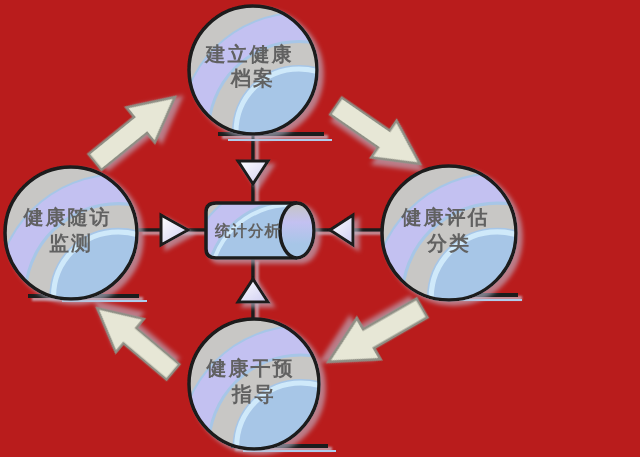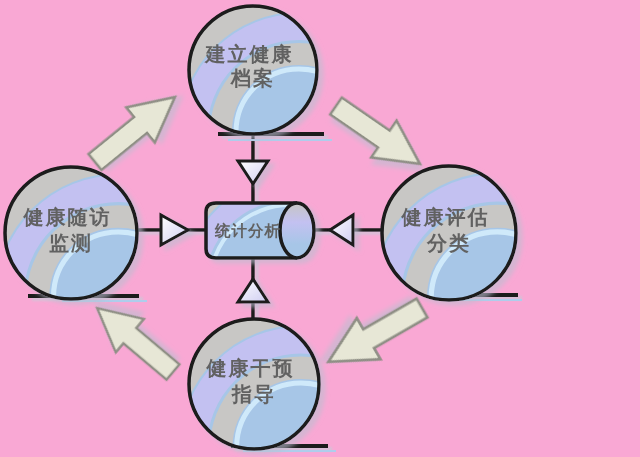--- a/index.html
+++ b/index.html
@@ -1,18 +1,18 @@
 <!DOCTYPE html>
 <html><head>
 <meta charset="utf-8">
 <style>
   html, body { margin: 0; padding: 0; background: #ffffff; }
   .stage {
     width: 640px; height: 457px;
-    background: #f9a8d4;
+    background: #b91c1c;
     position: relative;
     overflow: hidden;
     font-family: "Liberation Sans", sans-serif;
   }
   svg { display: block; }
   .node-label {
     font-family: "Liberation Serif", serif;
     font-weight: 600;
     font-size: 20px;
     letter-spacing: 2px;

